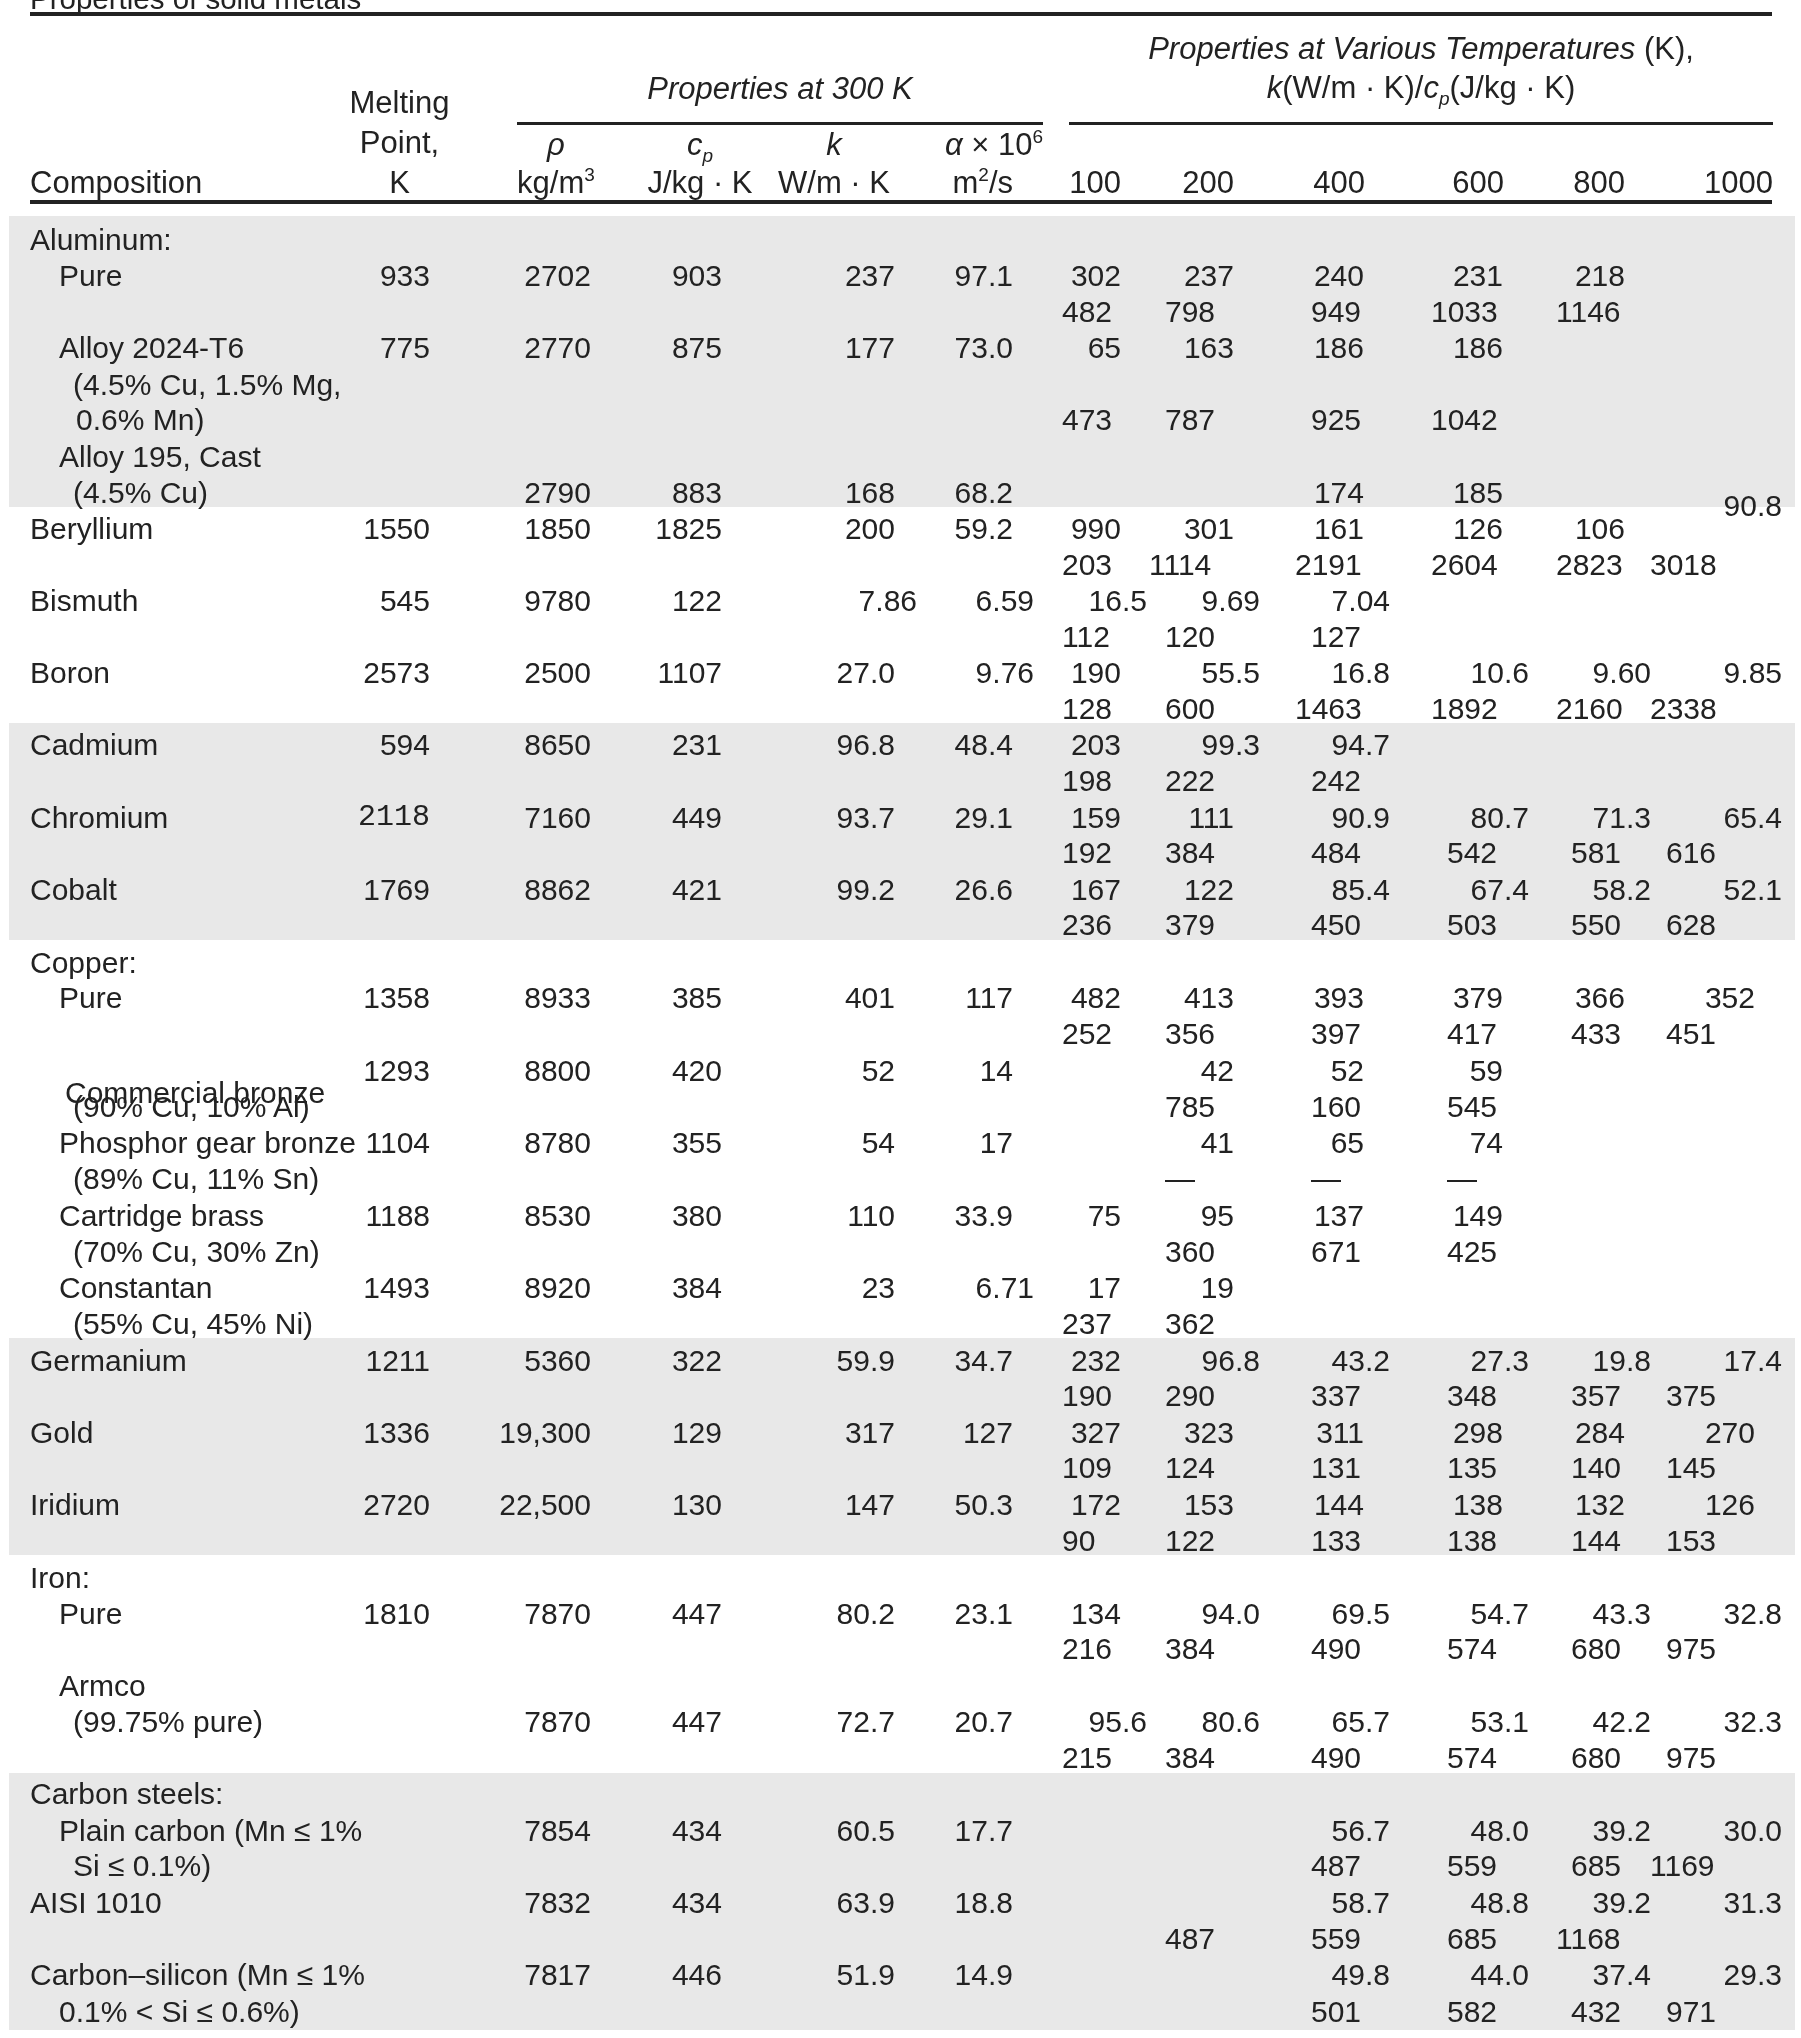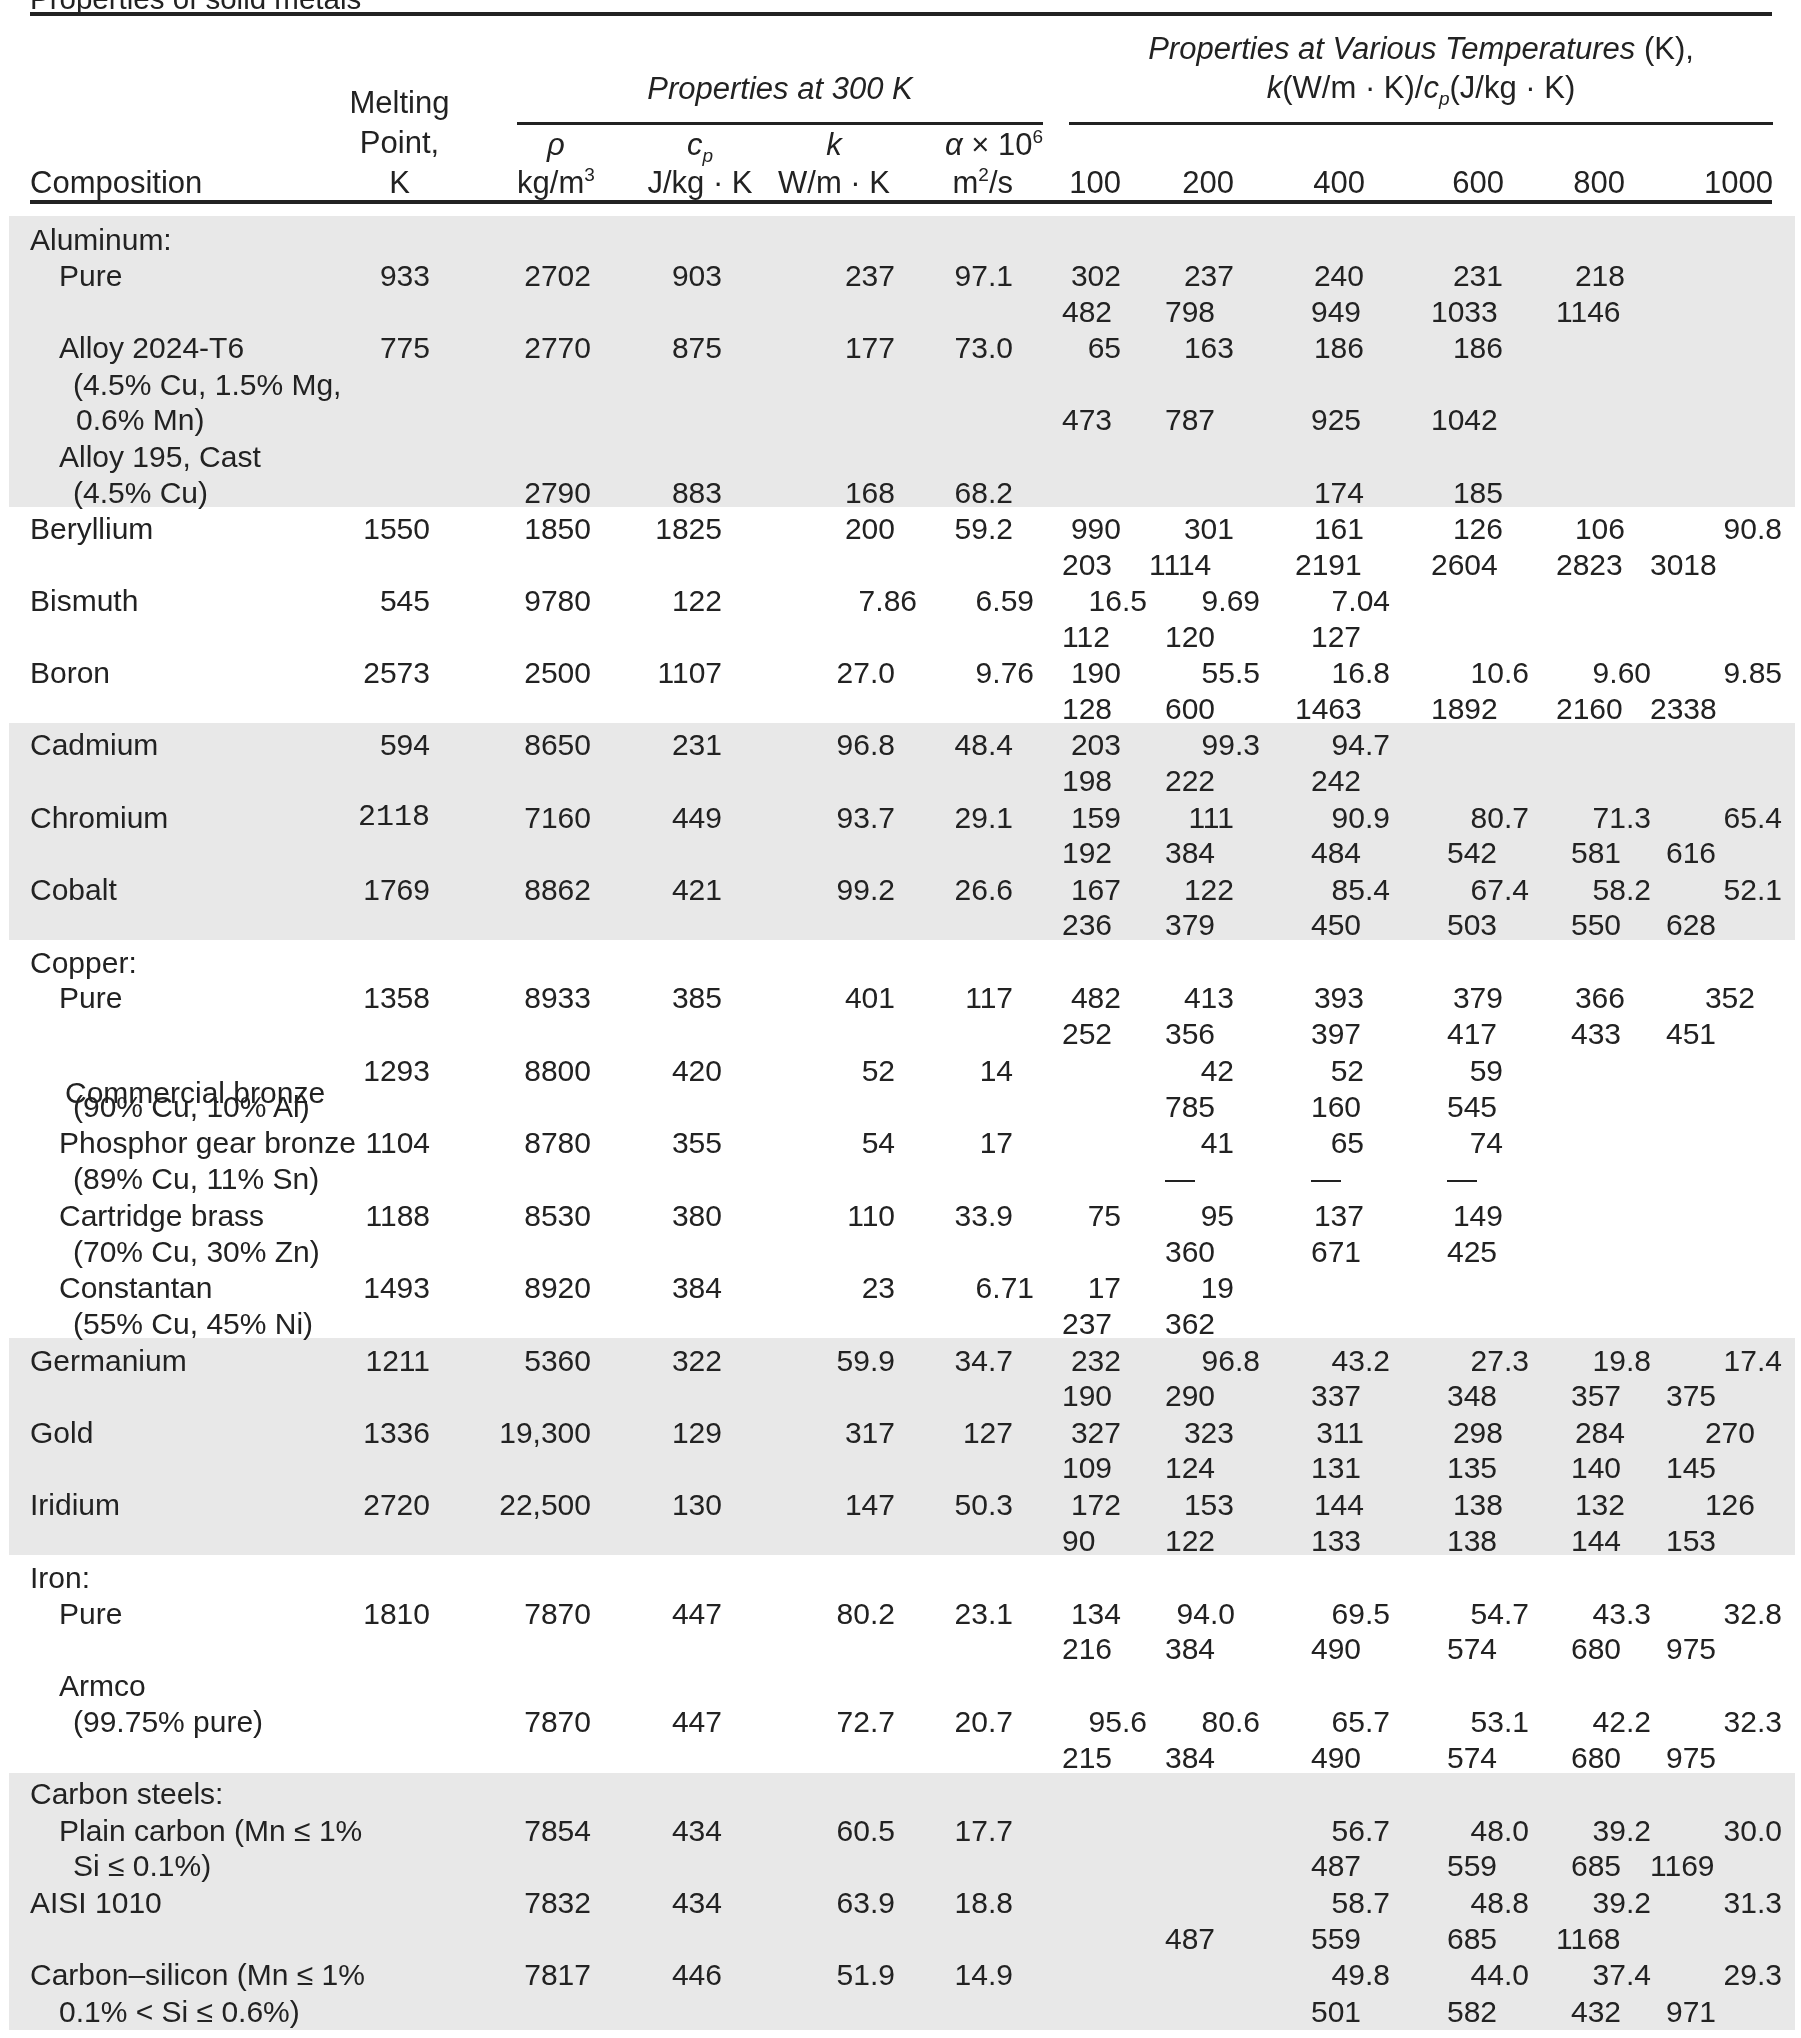--- a/index.html
+++ b/index.html
@@ -115,21 +115,21 @@
       <div class="cell r" style="left:256px; width:174px; top:511px;">1550</div>
       <div class="cell r" style="left:417px; width:174px; top:511px;">1850</div>
       <div class="cell r" style="left:548px; width:174px; top:511px;">1825</div>
       <div class="cell r" style="left:721px; width:174px; top:511px;">200</div>
       <div class="cell r" style="left:839px; width:174px; top:511px;">59.2</div>
       <div class="cell r" style="left:982px; width:139px; top:511px;">990</div>
       <div class="cell r" style="left:1095px; width:139px; top:511px;">301</div>
       <div class="cell r" style="left:1225px; width:139px; top:511px;">161</div>
       <div class="cell r" style="left:1364px; width:139px; top:511px;">126</div>
       <div class="cell r" style="left:1486px; width:139px; top:511px;">106</div>
-      <div class="cell r" style="left:1643px; width:139px; top:511px;">90.8</div>
+      <div class="cell r" style="left:1643px; width:139px; top:488px;">90.8</div>
       <div class="cell l" style="left:1062px; top:547px;">203</div>
       <div class="cell l" style="left:1149px; top:547px;">1114</div>
       <div class="cell l" style="left:1295px; top:547px;">2191</div>
       <div class="cell l" style="left:1431px; top:547px;">2604</div>
       <div class="cell l" style="left:1556px; top:547px;">2823</div>
       <div class="cell l" style="left:1650px; top:547px;">3018</div>
       <div class="cell l" style="left:30px; top:583px;">Bismuth</div>
       <div class="cell r" style="left:256px; width:174px; top:583px;">545</div>
       <div class="cell r" style="left:417px; width:174px; top:583px;">9780</div>
       <div class="cell r" style="left:548px; width:174px; top:583px;">122</div>
@@ -332,21 +332,21 @@
       <div class="cell l" style="left:1571px; top:1523px;">144</div>
       <div class="cell l" style="left:1666px; top:1523px;">153</div>
       <div class="cell l" style="left:30px; top:1560px;">Iron:</div>
       <div class="cell l" style="left:59px; top:1596px;">Pure</div>
       <div class="cell r" style="left:256px; width:174px; top:1596px;">1810</div>
       <div class="cell r" style="left:417px; width:174px; top:1596px;">7870</div>
       <div class="cell r" style="left:548px; width:174px; top:1596px;">447</div>
       <div class="cell r" style="left:721px; width:174px; top:1596px;">80.2</div>
       <div class="cell r" style="left:839px; width:174px; top:1596px;">23.1</div>
       <div class="cell r" style="left:982px; width:139px; top:1596px;">134</div>
-      <div class="cell r" style="left:1096px; width:139px; top:1596px;">94.0</div>
+      <div class="cell r" style="left:1121px; width:139px; top:1596px;">94.0</div>
       <div class="cell r" style="left:1251px; width:139px; top:1596px;">69.5</div>
       <div class="cell r" style="left:1390px; width:139px; top:1596px;">54.7</div>
       <div class="cell r" style="left:1512px; width:139px; top:1596px;">43.3</div>
       <div class="cell r" style="left:1643px; width:139px; top:1596px;">32.8</div>
       <div class="cell l" style="left:1062px; top:1631px;">216</div>
       <div class="cell l" style="left:1165px; top:1631px;">384</div>
       <div class="cell l" style="left:1311px; top:1631px;">490</div>
       <div class="cell l" style="left:1447px; top:1631px;">574</div>
       <div class="cell l" style="left:1571px; top:1631px;">680</div>
       <div class="cell l" style="left:1666px; top:1631px;">975</div>

